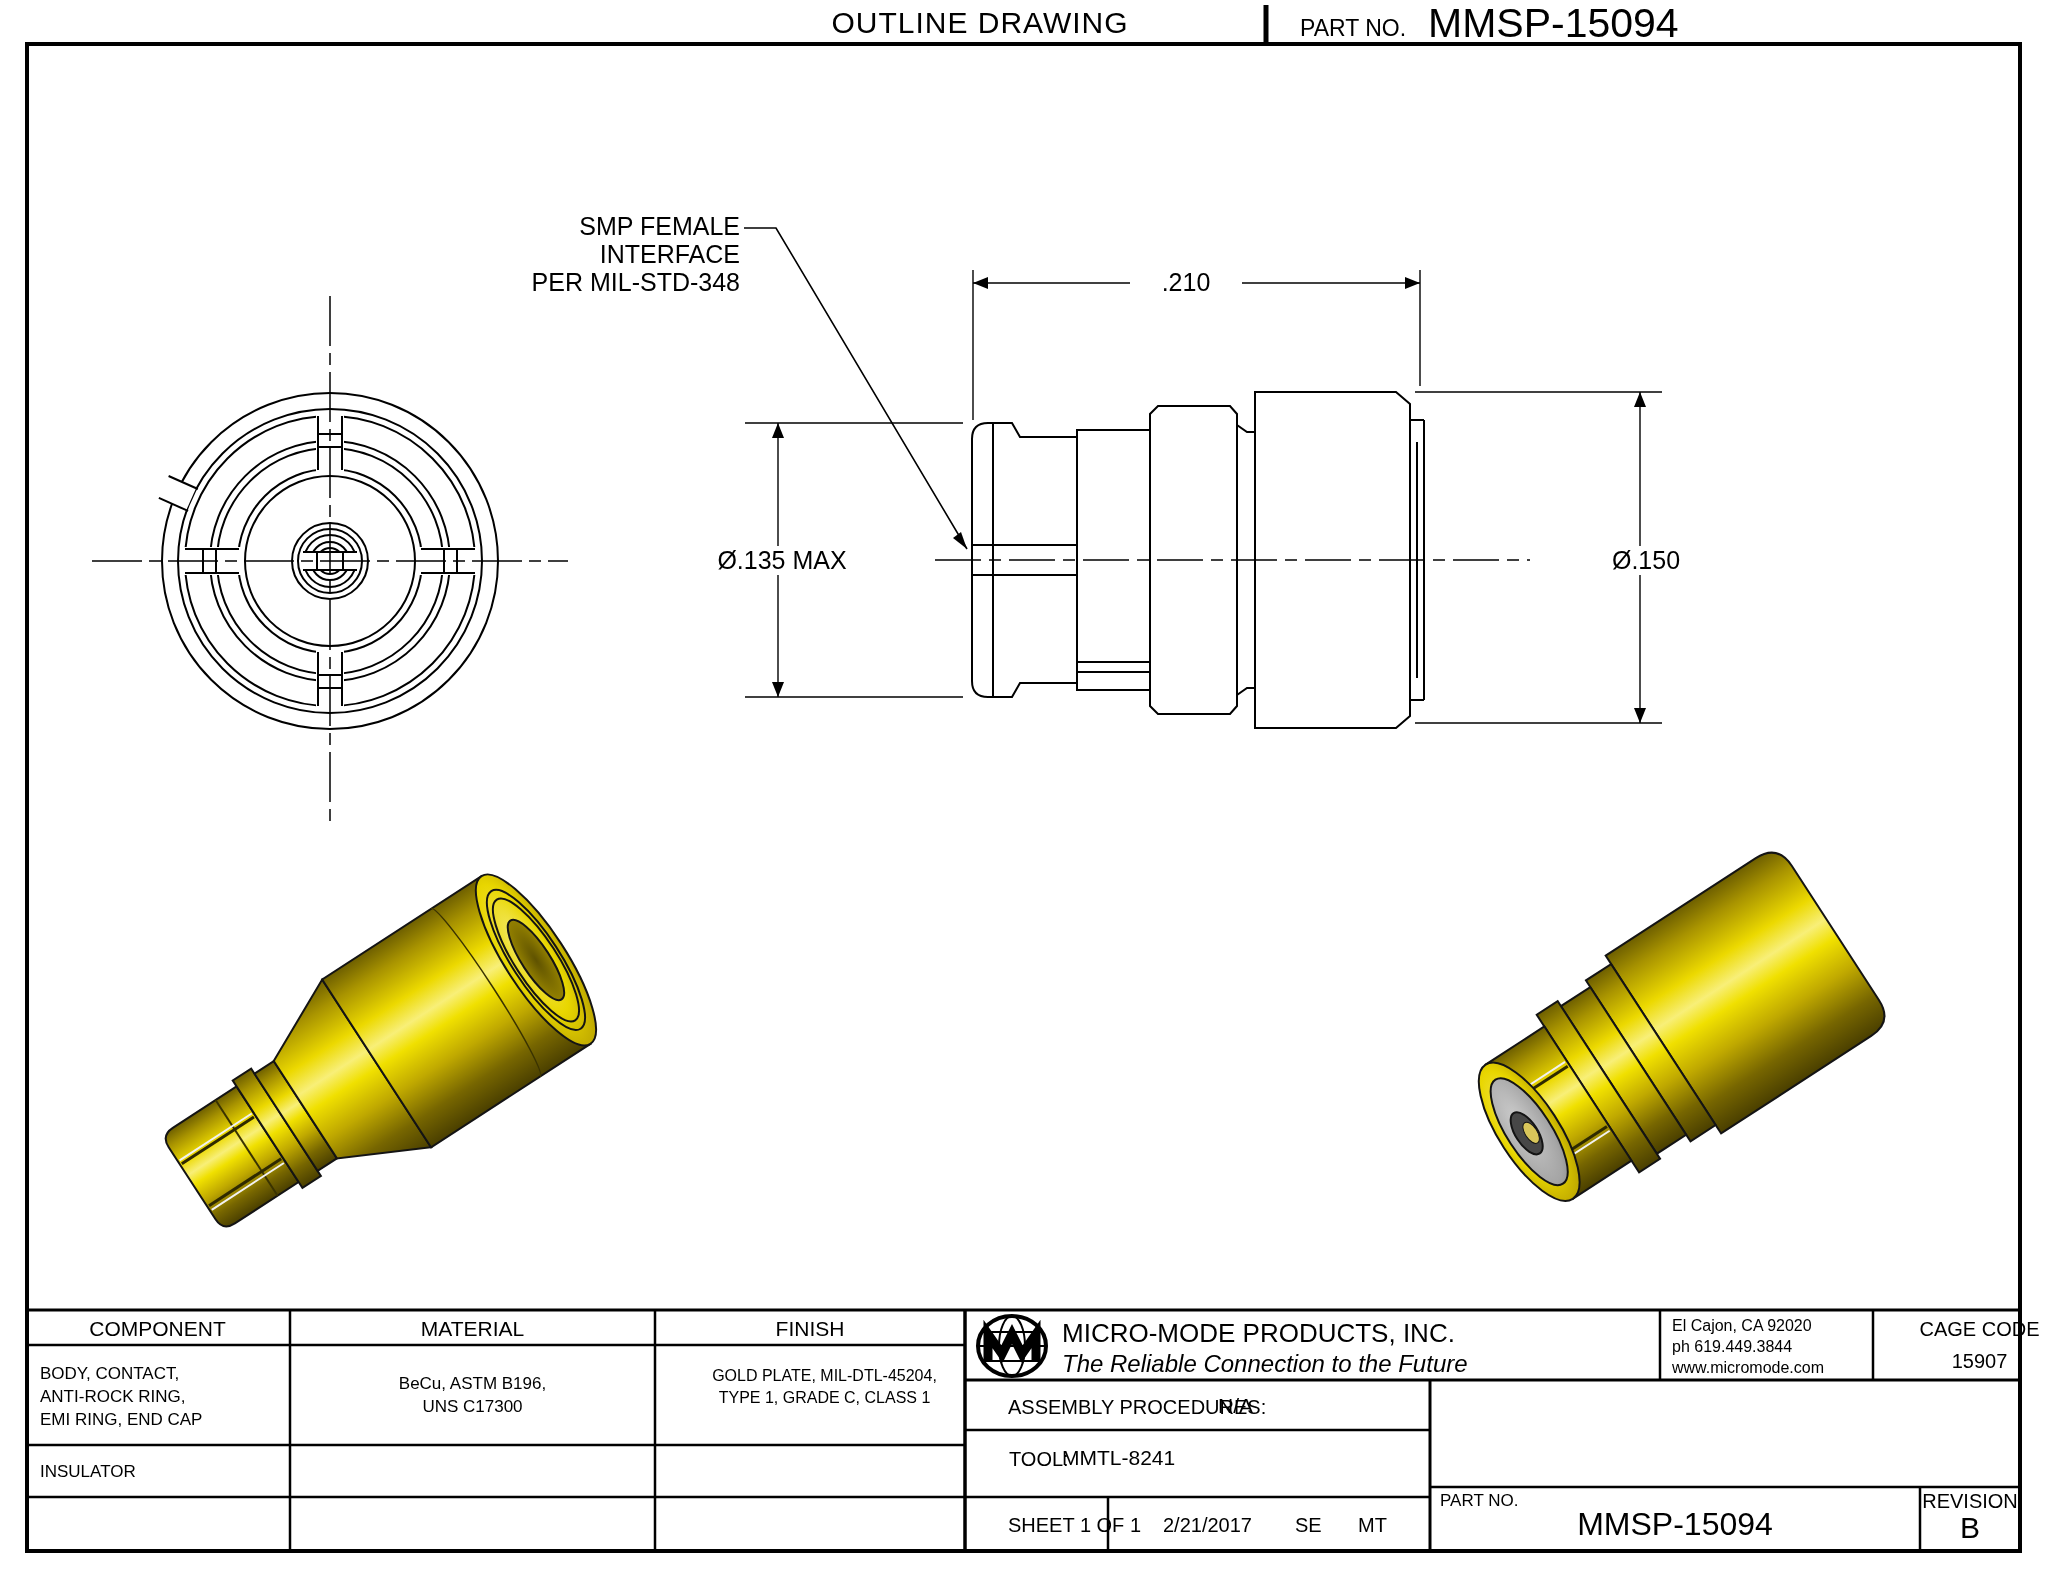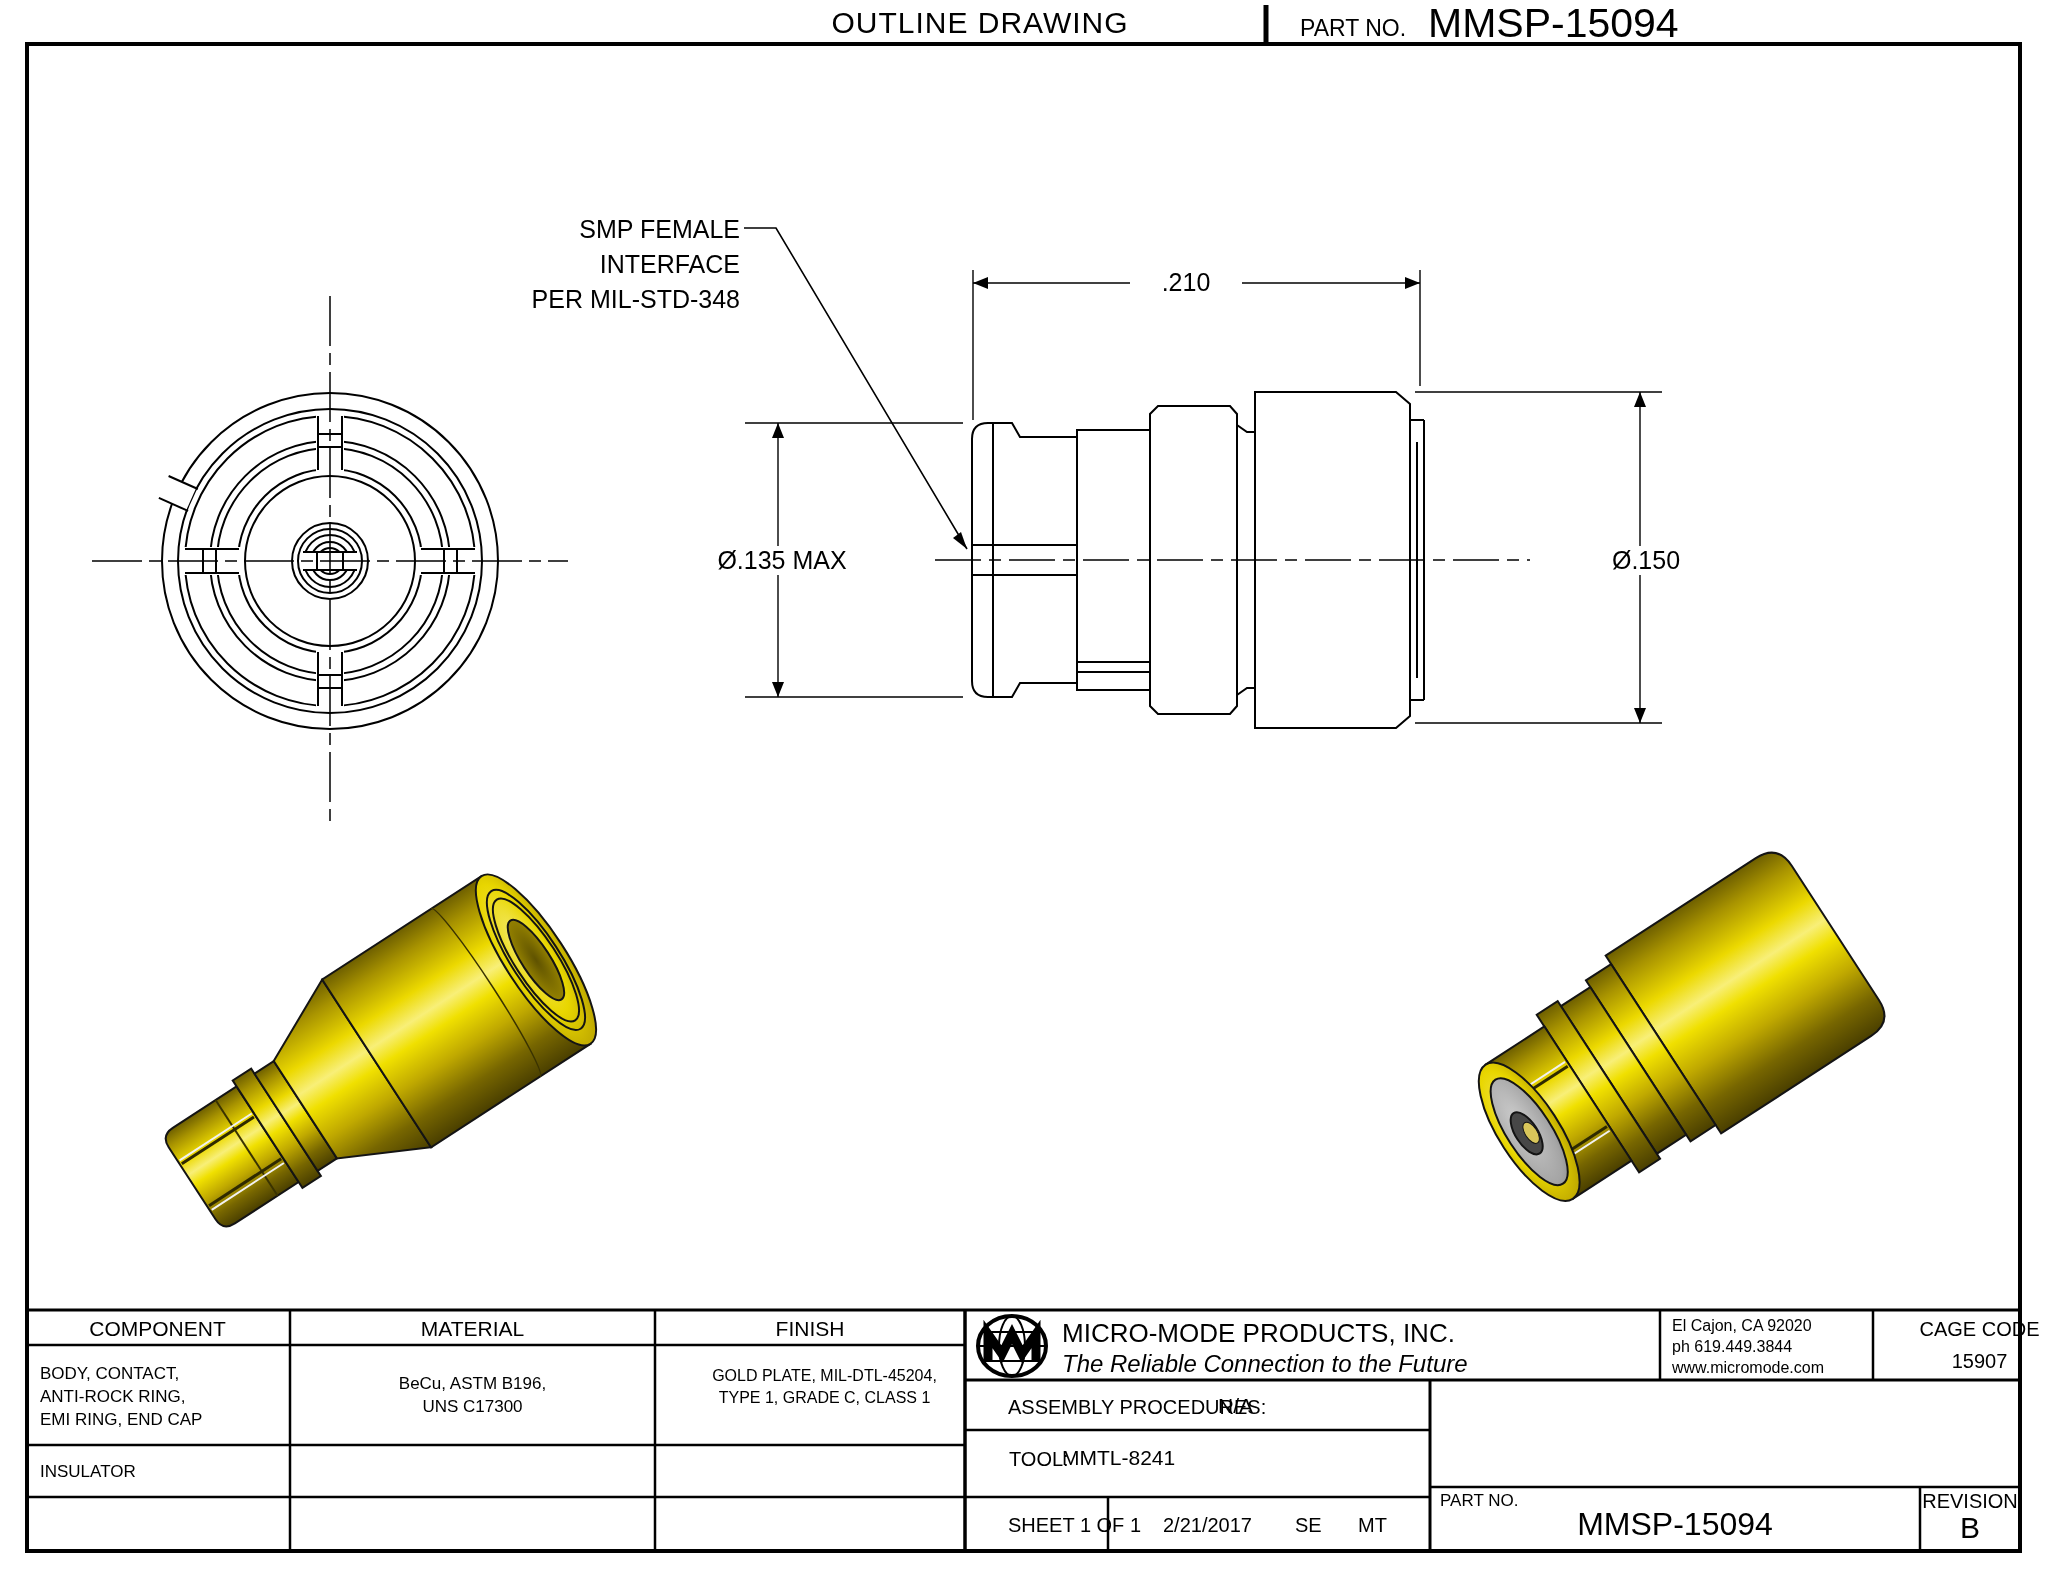--- a/index.html
+++ b/index.html
@@ -9,21 +9,21 @@
     overflow:hidden;
   }
   svg.lines { position:absolute; left:0; top:0; }
   .t { position:absolute; white-space:pre-line; color:#000; }
   .ctr { text-align:center; }
   .rt  { text-align:right; }
   .dim { background:#ffffff; padding:0 6px; }
   .hdr-title { font-size:30px; letter-spacing:1px; }
   .hdr-pnl { font-size:23px; }
   .hdr-pn { font-size:41px; }
-  .note { font-size:25px; line-height:35px; }
+  .note { font-size:25px; line-height:28px; }
   .dimtxt { font-size:25px; }
   .th { font-size:21px; }
   .cell { font-size:17px; line-height:23px; }
   .cellsm { font-size:16px; line-height:22px; }
   .company { font-size:26px; }
   .tagline { font-size:24px; font-style:italic; }
   .addr { font-size:16px; line-height:21px; }
   .tb20 { font-size:20px;padding-left:33px; }
   .tb21 { font-size:21px; }
   .ptitle { font-size:27px; line-height:35px; }

